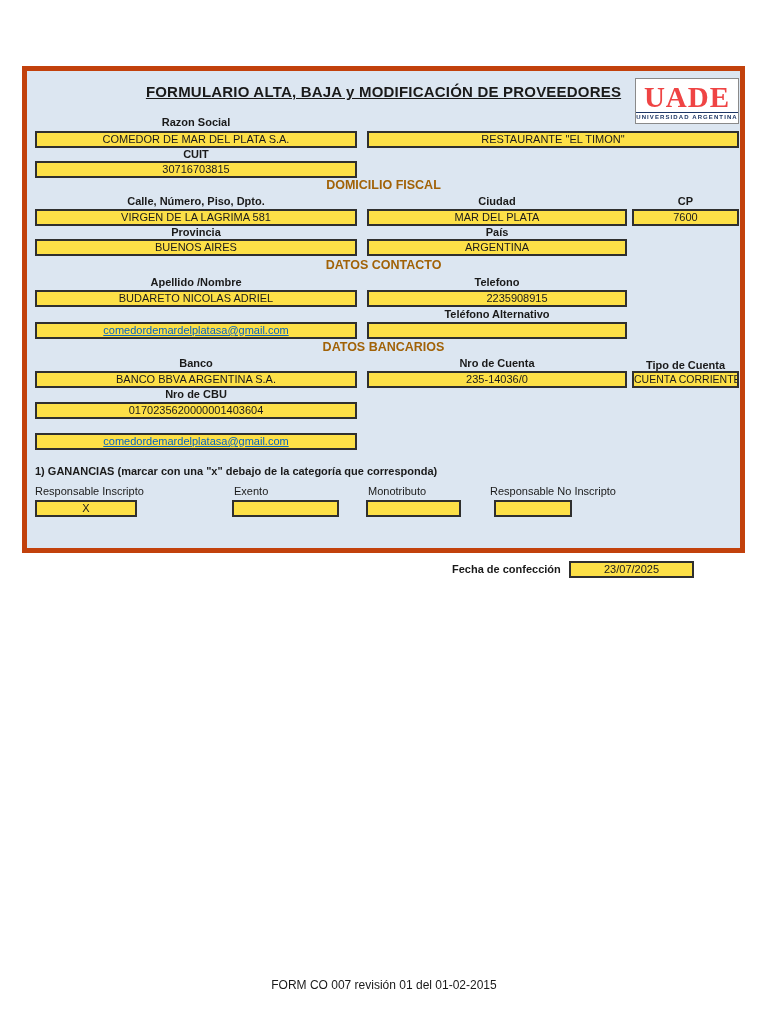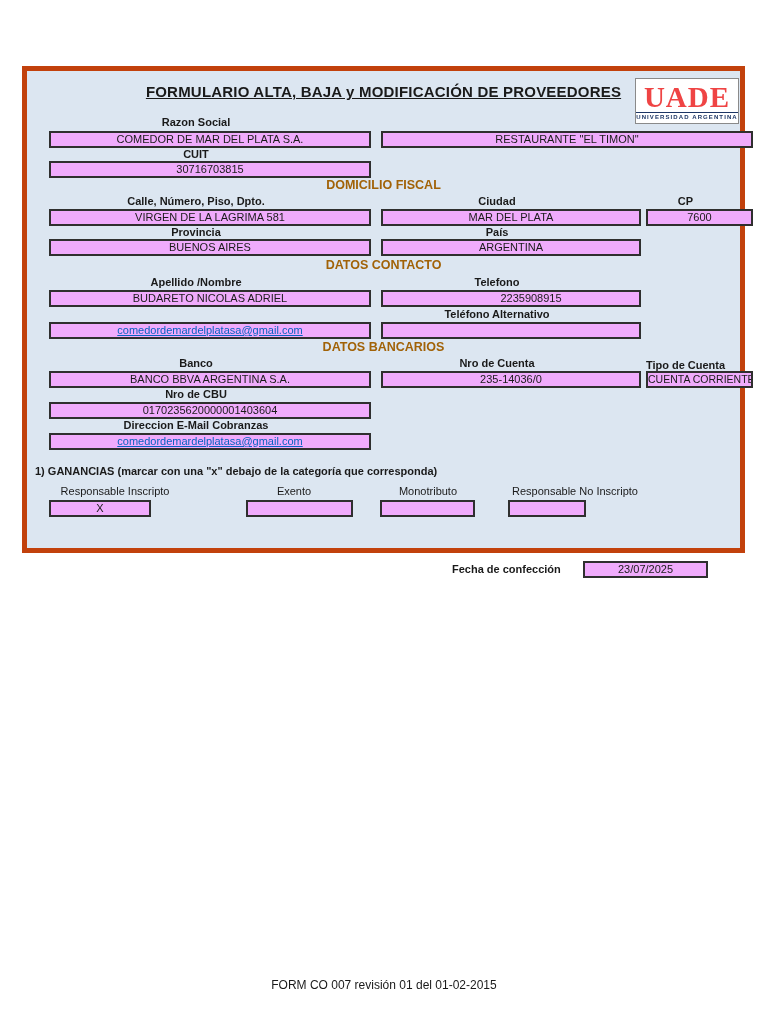--- a/index.html
+++ b/index.html
@@ -51,31 +51,30 @@
     white-space: nowrap;
   }
 
   .lbl {
     height: 13px; line-height: 13px;
     font-size: 11px; font-weight: bold;
     text-align: center;
     white-space: nowrap;
   }
   .lbl-left { text-align: left; }
-  .lbl-reg { font-weight: normal; text-align: center; }
+  .lbl-reg { font-weight: normal; }
 
   .box {
     height: 17px;
-    background: #f0abfc;
+    background: #fde047;
     border: 2px solid #2f2f2f;
     font-size: 11px; line-height: 13px;
     text-align: center;
     white-space: nowrap;
     overflow: hidden;
-    margin-left: 14px;
   }
   .sec {
     left: 0; width: 100%;
     text-align: center;
     font-size: 12.5px; font-weight: bold;
     color: #a16207;
     height: 14px; line-height: 14px;
   }
   .link {
     color: #0563c1;
@@ -137,21 +136,20 @@
   <div class="abs lbl" style="left:8px; top:286px; width:322px;">Banco</div>
   <div class="abs lbl" style="left:340px; top:286px; width:260px;">Nro de Cuenta</div>
   <div class="abs lbl" style="left:605px; top:288px; width:107px;text-align:center;">Tipo de Cuenta</div>
   <div class="abs box" style="left:8px; top:300px; width:322px;">BANCO BBVA ARGENTINA S.A.</div>
   <div class="abs box" style="left:340px; top:300px; width:260px;">235-14036/0</div>
   <div class="abs box" style="left:605px; top:300px; width:107px; font-size:10.5px;">CUENTA CORRIENTE</div>
 
   <div class="abs lbl" style="left:8px; top:317px; width:322px;">Nro de CBU</div>
   <div class="abs box" style="left:8px; top:331px; width:322px;">0170235620000001403604</div>
 
-  <div class="abs lbl" style="left:8px; top:348px; width:322px;">Direccion E-Mail Cobranzas</div>
   <div class="abs box" style="left:8px; top:362px; width:322px;"><span class="link">comedordemardelplatasa@gmail.com</span></div>
 
   <div class="abs lbl lbl-left" style="left:8px; top:394px; width:600px;">1) GANANCIAS (marcar con una "x" debajo de la categoría que corresponda)</div>
 
   <div class="abs lbl lbl-left lbl-reg" style="left:8px; top:414px; width:160px;">Responsable Inscripto</div>
   <div class="abs lbl lbl-left lbl-reg" style="left:207px; top:414px; width:120px;">Exento</div>
   <div class="abs lbl lbl-left lbl-reg" style="left:341px; top:414px; width:120px;">Monotributo</div>
   <div class="abs lbl lbl-left lbl-reg" style="left:463px; top:414px; width:170px;">Responsable No Inscripto</div>
 
   <div class="abs box" style="left:8px; top:429px; width:102px;">X</div>

